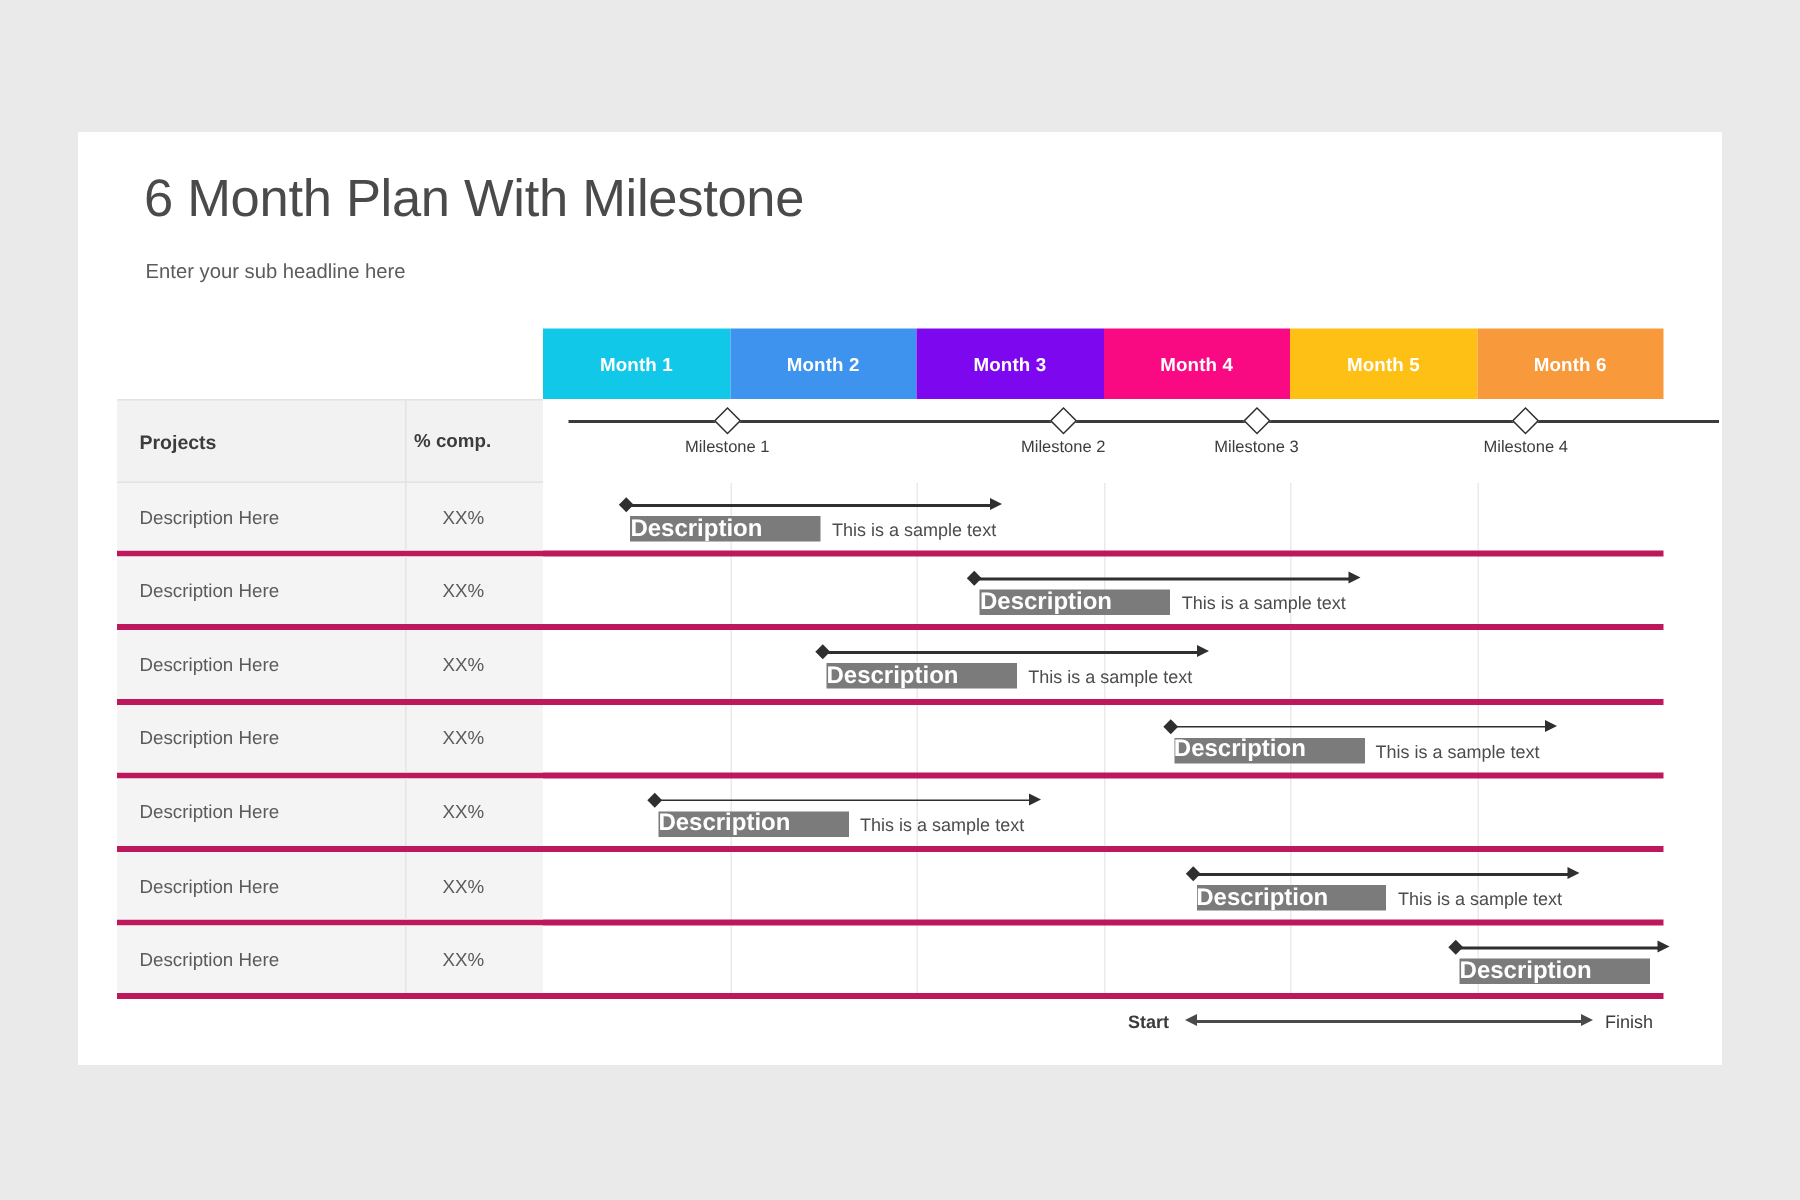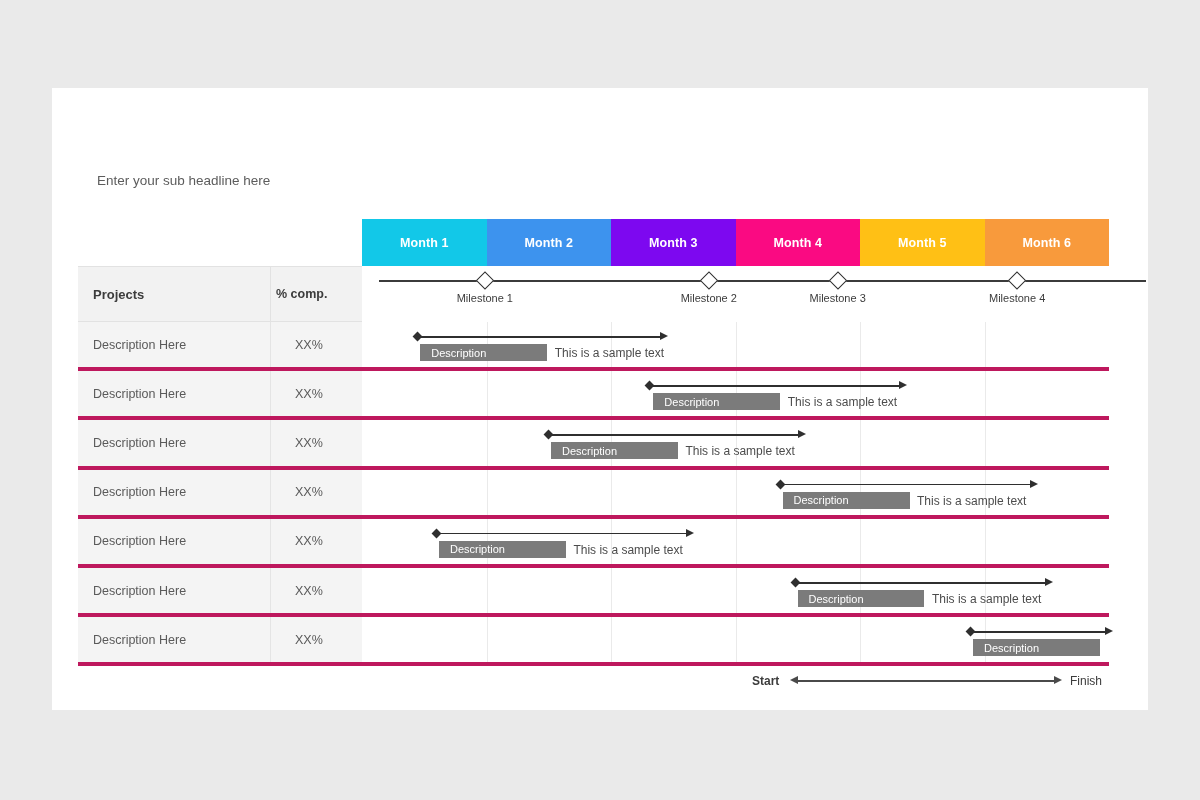--- a/index.html
+++ b/index.html
@@ -233,24 +233,23 @@
     border-bottom: 4.5px solid transparent;
     border-left: 8px solid #2f2f2f;
   }
   .task-bar {
     position: absolute;
     top: 22px;
     height: 17px;
     background: #7b7b7b;
     display: flex;
     align-items: center;
-    padding-left: 11px;
     color: #ffffff;
-    font-size: 11px;
-    font-weight: 400;
+    font-size: 16px;
+    font-weight: 700;
     white-space: nowrap;
   }
   .task-note {
     position: absolute;
     top: 24px;
     font-size: 12px;
     color: #4c4c4c;
     white-space: nowrap;
   }
 
@@ -305,20 +304,21 @@
     border-top: 4.5px solid transparent;
     border-bottom: 4.5px solid transparent;
     border-left: 8px solid #4a4a4a;
   }
 </style>
 </head>
 <body>
 
 <div class="slide-card">
 
+  <div class="page-title">6 Month Plan With Milestone</div>
   <div class="page-subtitle">Enter your sub headline here</div>
 
   <div class="months-strip" id="months-strip">
       <div class="month-cell" style="background: rgb(18, 200, 232);">
         <span>Month 1</span>
       </div>
       <div class="month-cell" style="background: rgb(61, 147, 238);">
         <span>Month 2</span>
       </div>
       <div class="month-cell" style="background: rgb(125, 8, 240);">

